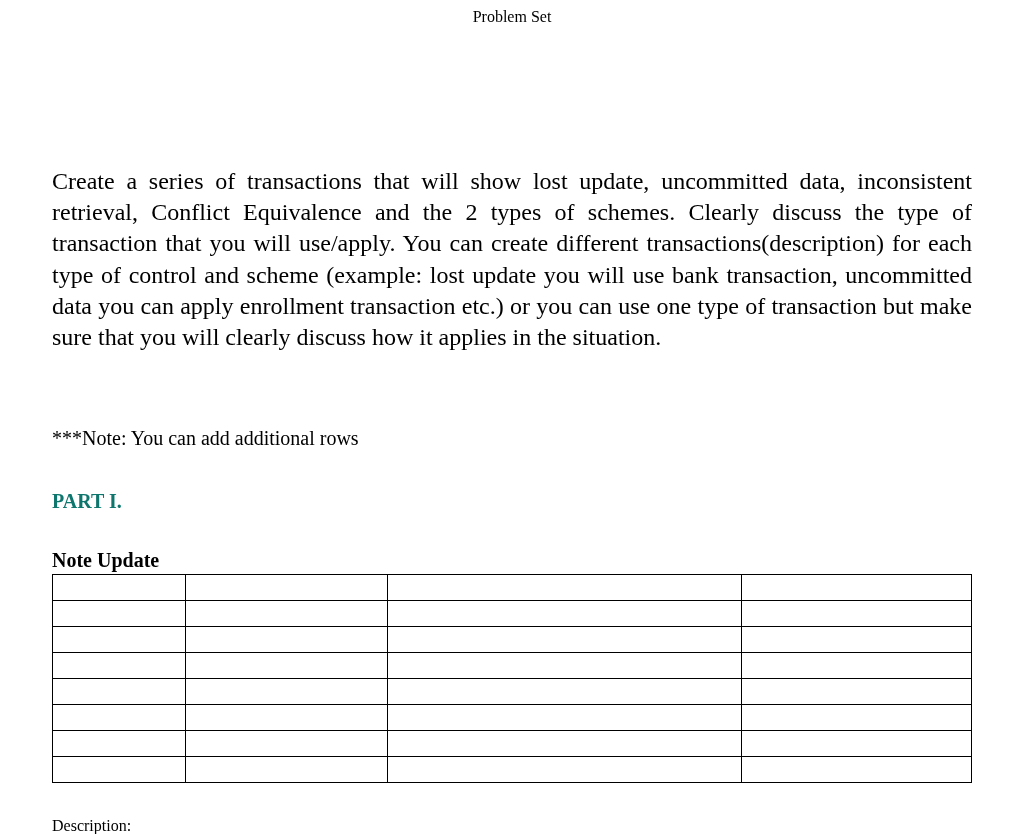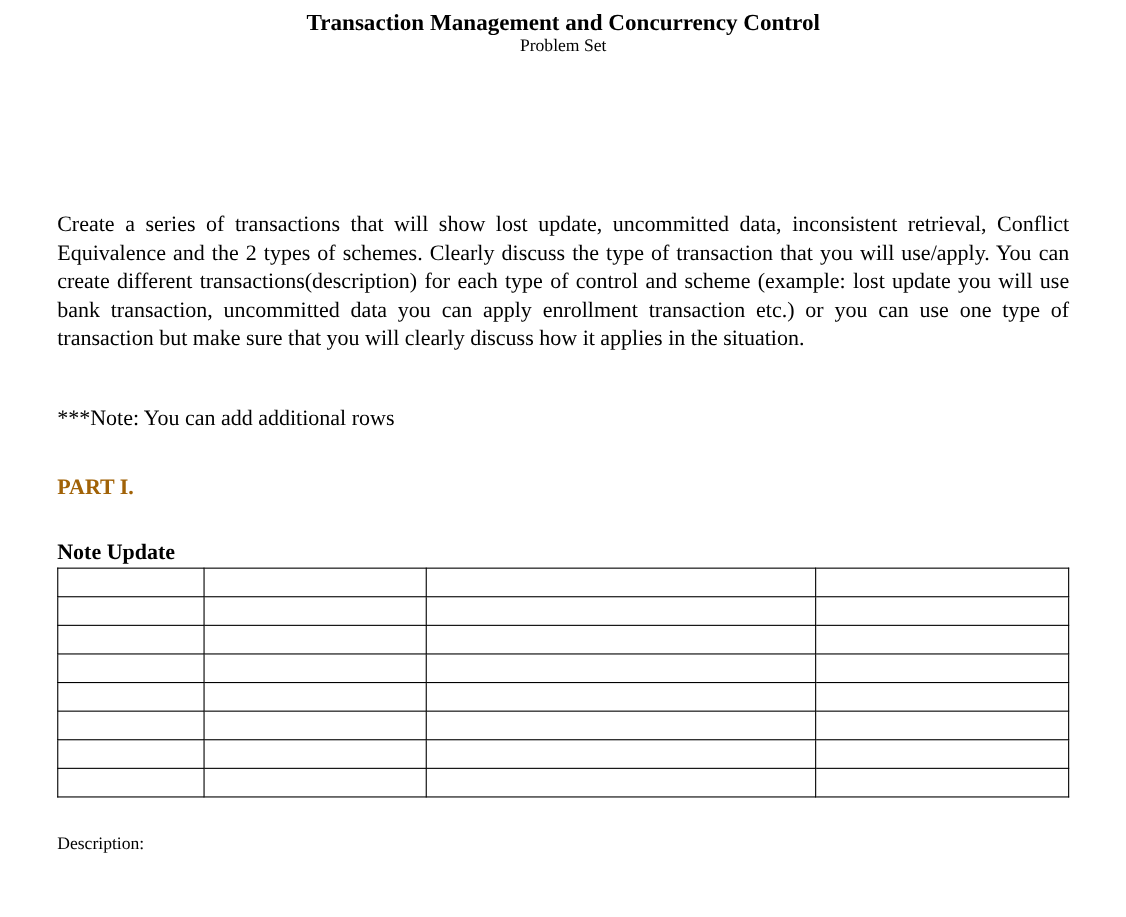--- a/index.html
+++ b/index.html
@@ -21,34 +21,34 @@
     .doc-title {
       font-size: 21px;
       font-weight: bold;
     }
     .doc-subtitle {
       font-size: 16px;
       font-weight: normal;
       text-align: center;
     }
     .instructions {
-      font-size: 20px;
+      font-size: 24px;
       text-align: justify;
       line-height: 1.3;
-      margin-bottom: 48px;
+      margin-bottom: 74px;
     }
     .note {
       font-size: 20px;
       font-weight: normal;
       margin-bottom: 40px;
     }
     .part-heading {
       font-size: 20px;
       font-weight: bold;
-      color: #a16207;
+      color: #0f766e;
       margin-bottom: 36px;
     }
     .section-heading {
       font-size: 20px;
       font-weight: bold;
       margin-bottom: 2px;
     }
     .grid-table {
       width: 100%;
       border-collapse: collapse;
@@ -63,21 +63,20 @@
     .grid-table td.c3 { width: 38.5%; }
     .grid-table td.c4 { width: 25%; }
     .description-label {
       font-size: 16px;
     }
   </style>
 </head>
 <body>
 
 <div class="title-block">
-  <div class="doc-title">Transaction Management and Concurrency Control</div>
   <div class="doc-subtitle">Problem Set</div>
 </div>
 
 <p class="instructions">Create a series of transactions that will show lost update, uncommitted data, inconsistent retrieval, Conflict Equivalence and the 2 types of schemes. Clearly discuss the type of transaction that you will use/apply. You can create different transactions(description) for each type of control and scheme (example: lost update you will use bank transaction, uncommitted data you can apply enrollment transaction etc.) or you can use one type of transaction but make sure that you will clearly discuss how it applies in the situation.</p>
 
 <p class="note">***Note: You can add additional rows</p>
 
 <p class="part-heading">PART I.</p>
 
 <p class="section-heading">Note Update</p>

